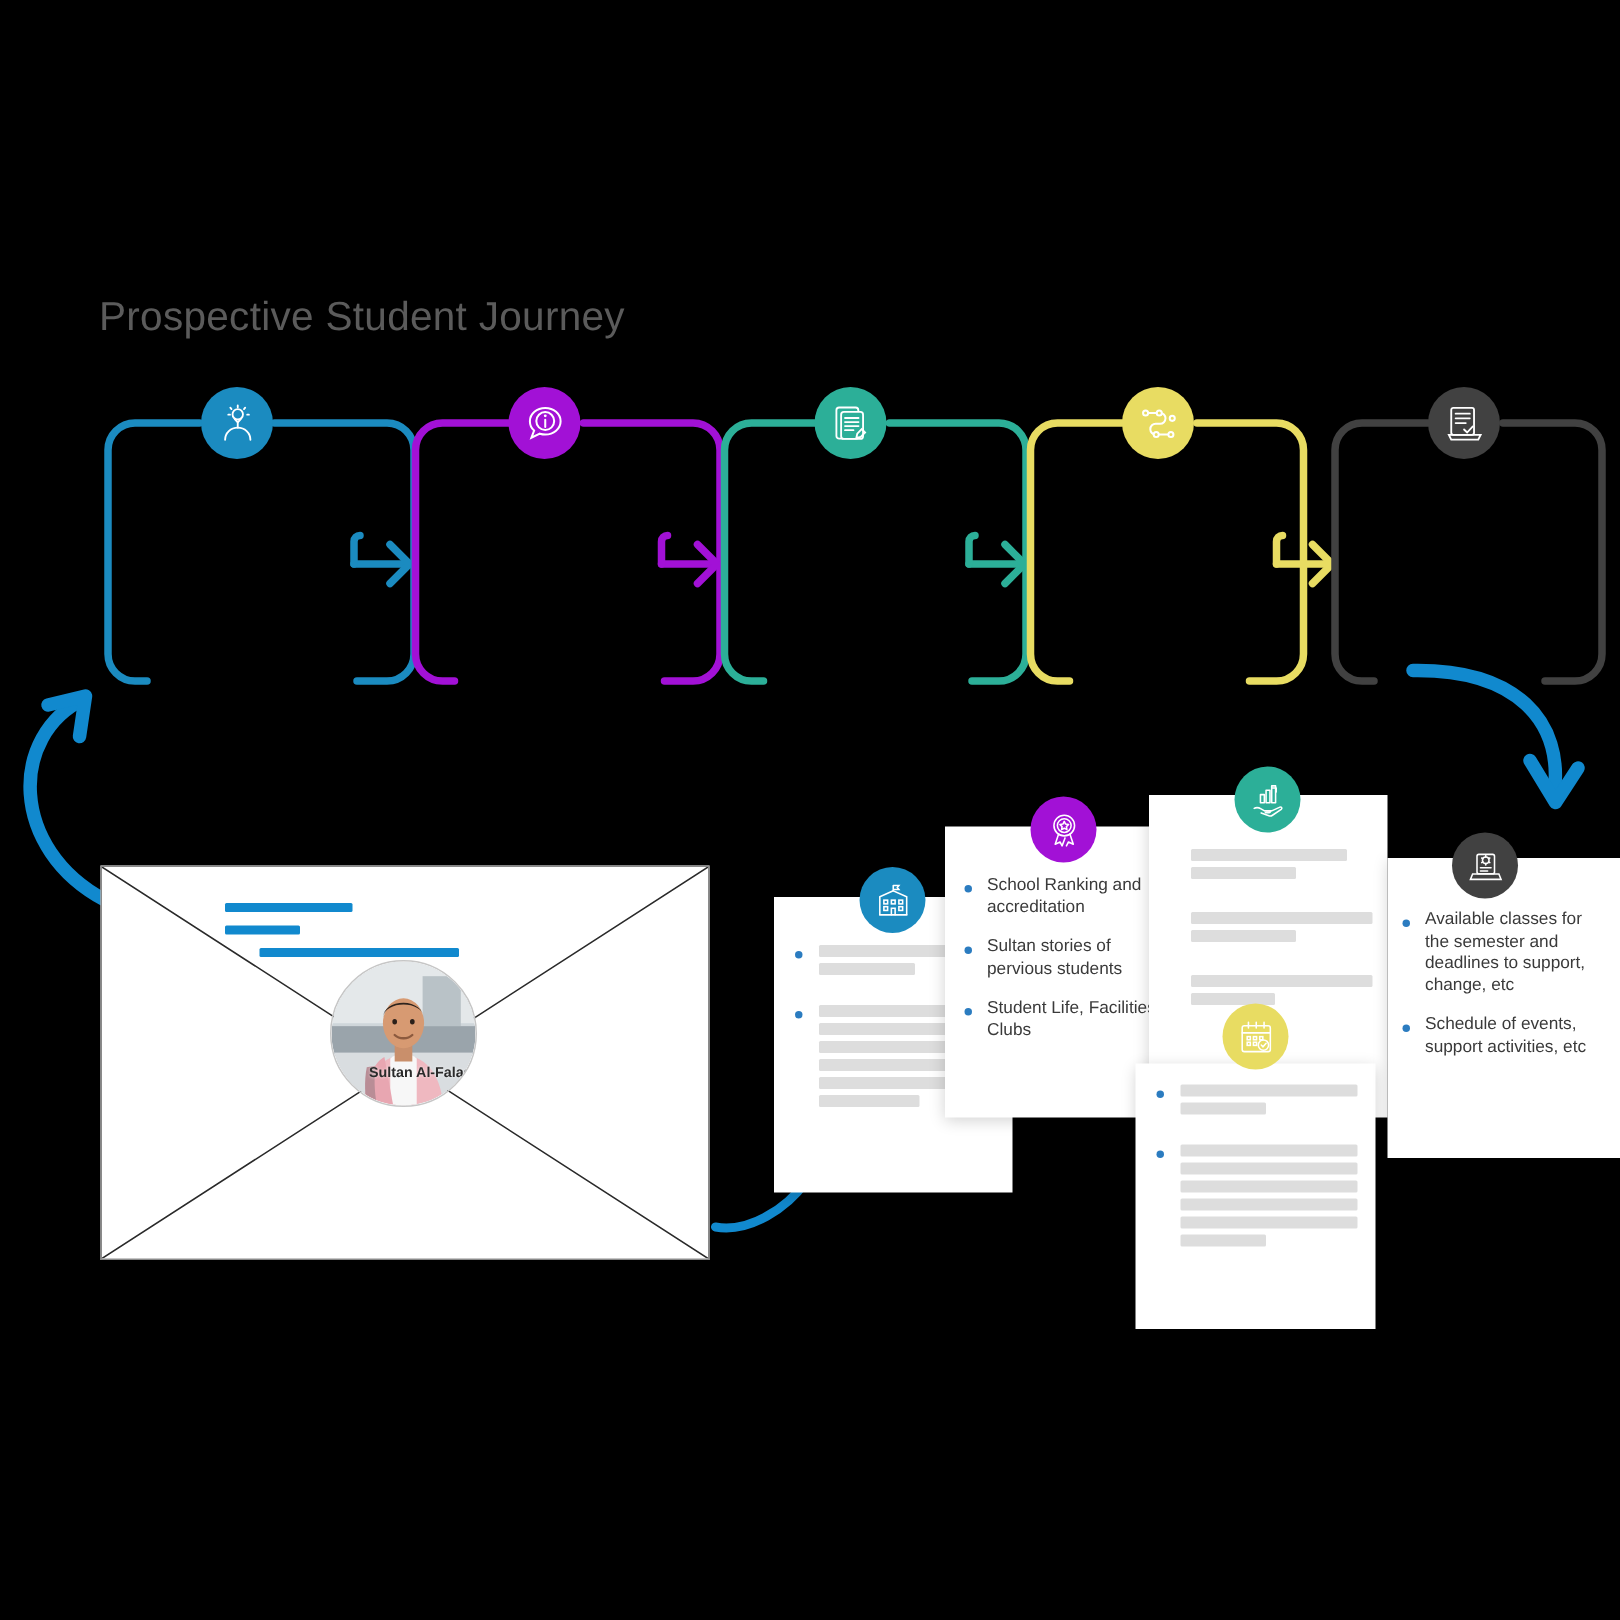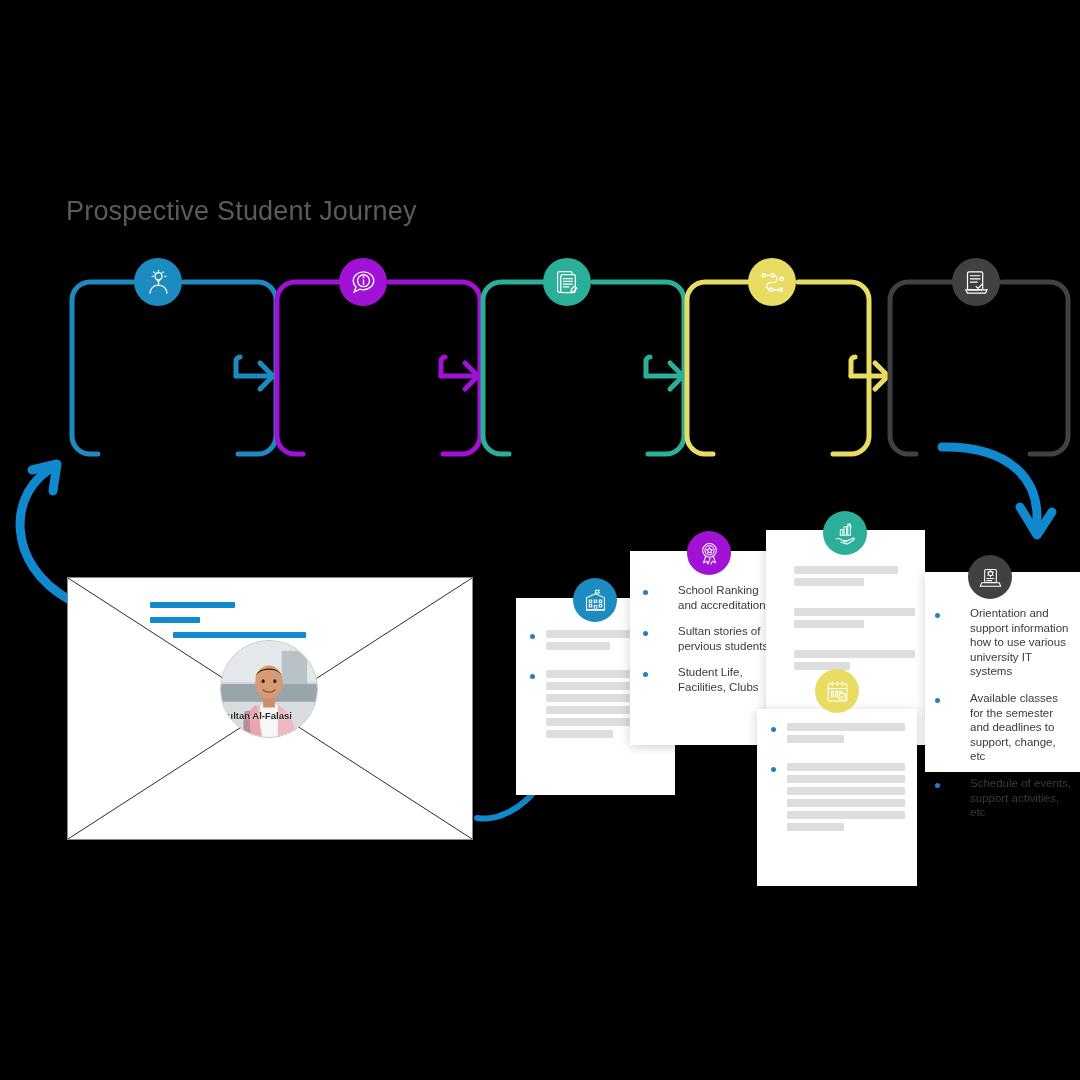--- a/index.html
+++ b/index.html
@@ -45,39 +45,39 @@
   .ph-bar.b3 { left: 105px; top: 54px; width: 133px; }
 
   .avatar-wrap {
     position: absolute; left: 152px; top: 62px;
     width: 98px; height: 98px; border-radius: 50%;
     overflow: hidden; border: 1px solid #c6c6c6;
   }
   .avatar-photo { position: absolute; inset: 0; }
   .avatar-name {
     position: absolute; left: 0; right: 0; bottom: 16px;
-    text-align: left; font-size: 9.5px; color: #2a2a2a;
+    text-align: right; font-size: 9.5px; color: #2a2a2a;
     font-weight: 700; white-space: nowrap;
     text-shadow: 0 0 2px rgba(255,255,255,.8);
   }
 
   
   .card {
     position: absolute; background: #fff;
     box-shadow: 0 2px 10px rgba(0,0,0,.18);
   }
   .card-icon {
     position: absolute; width: 44px; height: 44px; border-radius: 50%;
     display: flex; align-items: center; justify-content: center;
     z-index: 5;
   }
   .card-icon svg { width: 25px; height: 25px; display: block; }
 
   .bullet-list { position: absolute; }
-  .bullet-row { display: flex; margin-bottom: 12px; gap: 20px; }
+  .bullet-row { display: flex; margin-bottom: 12px; }
   .bullet-dot {
     width: 5px; height: 5px; border-radius: 50%;
     background: #2b7cc0; flex: 0 0 5px; margin-top: 7px; margin-right: 10px;
   }
   .bullet-text {
     font-size: 11.5px; line-height: 1.27; color: #3a3a3a;
   }
 
   
   .sk-group { margin-bottom: 16px; display: flex; }
@@ -386,24 +386,20 @@
         <circle cx="16.6" cy="17" r="3.3"></circle>
         <path d="M15.2 17l1.1 1.1 2-2.2"></path>
       </svg>
     </span>
   </div>
 
   <div class="card" style="left:925px; top:572px; width:155px; height:200px;">
     <div class="bullet-list" style="left:10px; top:34px; right:8px;">
       <div class="bullet-row">
         <div class="bullet-dot"></div>
-        <div class="bullet-text">Orientation and support information how to use various university IT systems</div>
-      </div>
-      <div class="bullet-row">
-        <div class="bullet-dot"></div>
         <div class="bullet-text">Available classes for the semester and deadlines to support, change, etc</div>
       </div>
       <div class="bullet-row" style="margin-top:8px">
         <div class="bullet-dot"></div>
         <div class="bullet-text">Schedule of events, support activities, etc</div>
       </div>
     </div>
   </div>
   <div class="card-icon" style="left:968px; top:555px; background:#414141;">
     <span>

